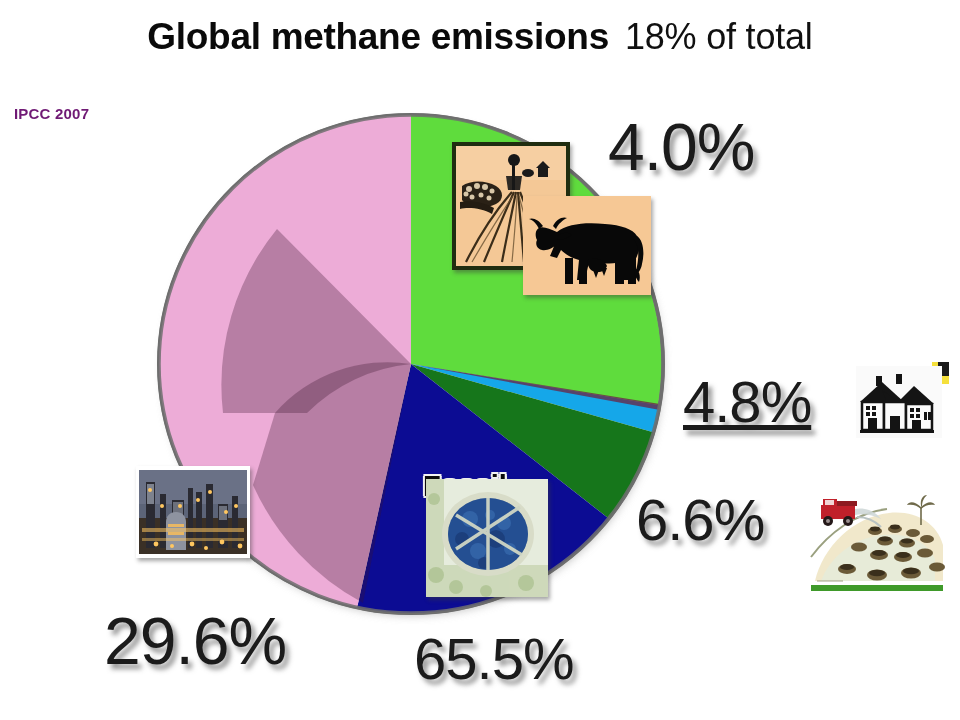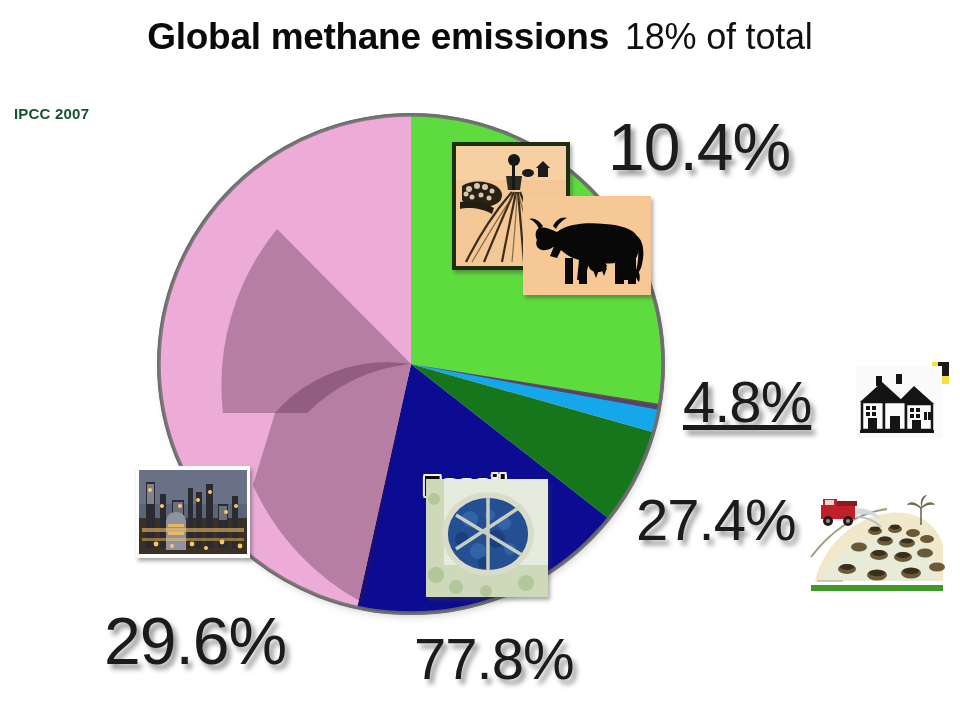--- a/index.html
+++ b/index.html
@@ -39,21 +39,21 @@
     letter-spacing: -0.2px;
     margin-left: 16px;
   }
 
   #source-note {
     position: absolute;
     left: 14px;
     top: 105px;
     font-size: 15px;
     font-weight: bold;
-    color: #14532d;
+    color: #701a75;
     letter-spacing: 0.2px;
   }
 
   
   #pie-wrap {
     position: absolute;
     left: 157px;
     top: 113px;
     width: 512px;
     height: 504px;
@@ -173,25 +173,25 @@
 
     <ellipse cx="254" cy="251" rx="252" ry="249" fill="none" stroke="#6E6E6E" stroke-width="3.5" opacity="0.85"></ellipse>
   </svg>
 
   <div id="fossil-label">
     <div>Fossil</div>
     <div>fuels</div>
   </div>
 </div>
 
-<div class="pct" id="pct-agriculture">10.4%</div>
+<div class="pct" id="pct-agriculture">4.0%</div>
 <div class="pct" id="pct-residential">4.8%</div>
-<div class="pct" id="pct-waste">27.4%</div>
+<div class="pct" id="pct-waste">6.6%</div>
 <div class="pct" id="pct-fossil">29.6%</div>
-<div class="pct" id="pct-landfill">77.8%</div>
+<div class="pct" id="pct-landfill">65.5%</div>
 
 <div class="pic" id="pic-field">
   <svg width="118" height="128" viewBox="0 0 118 128">
     <rect x="0" y="0" width="118" height="128" fill="#1f2d10"></rect>
     <rect x="4" y="4" width="110" height="120" fill="#F4C896"></rect>
 
     <rect x="4" y="4" width="110" height="34" fill="#F6CFA2"></rect>
 
     <circle cx="62" cy="18" r="6" fill="#171717"></circle>
     <rect x="60" y="22" width="3" height="26" fill="#171717"></rect>

